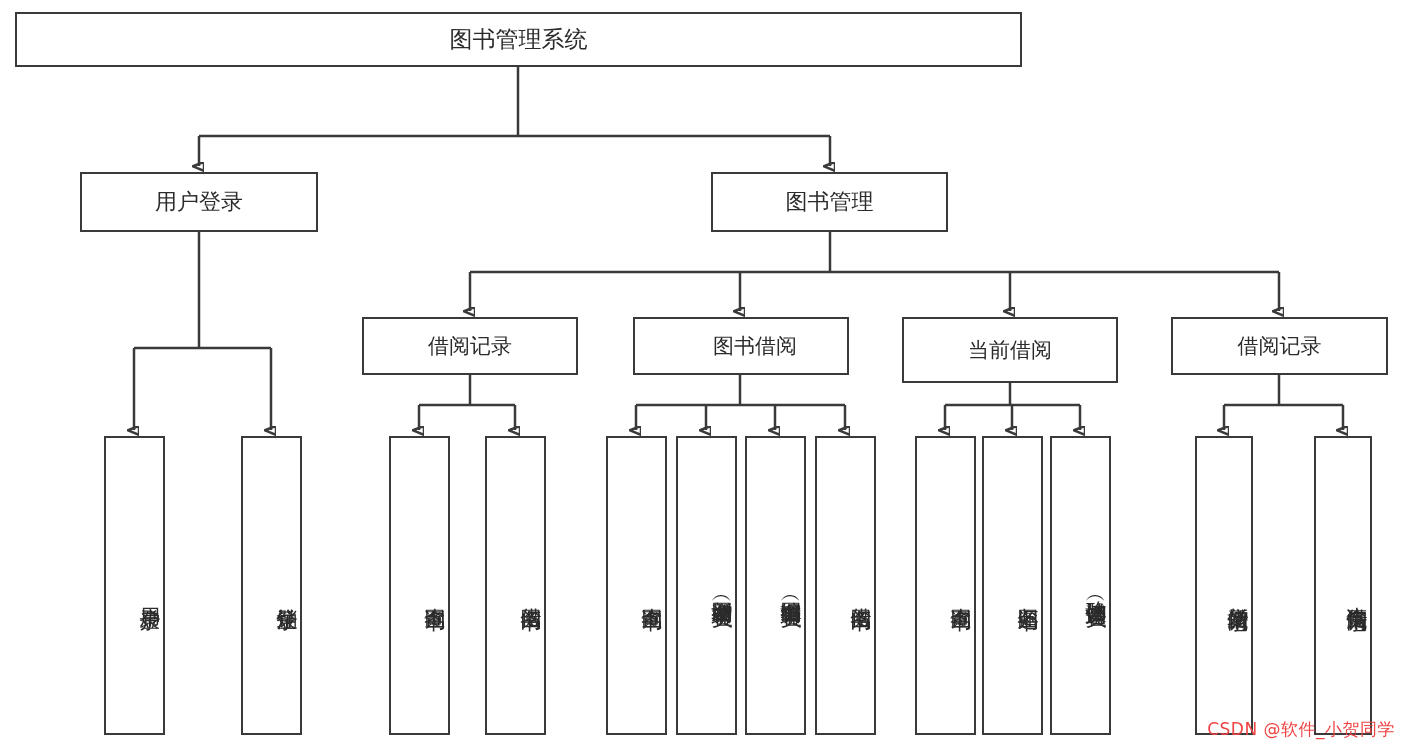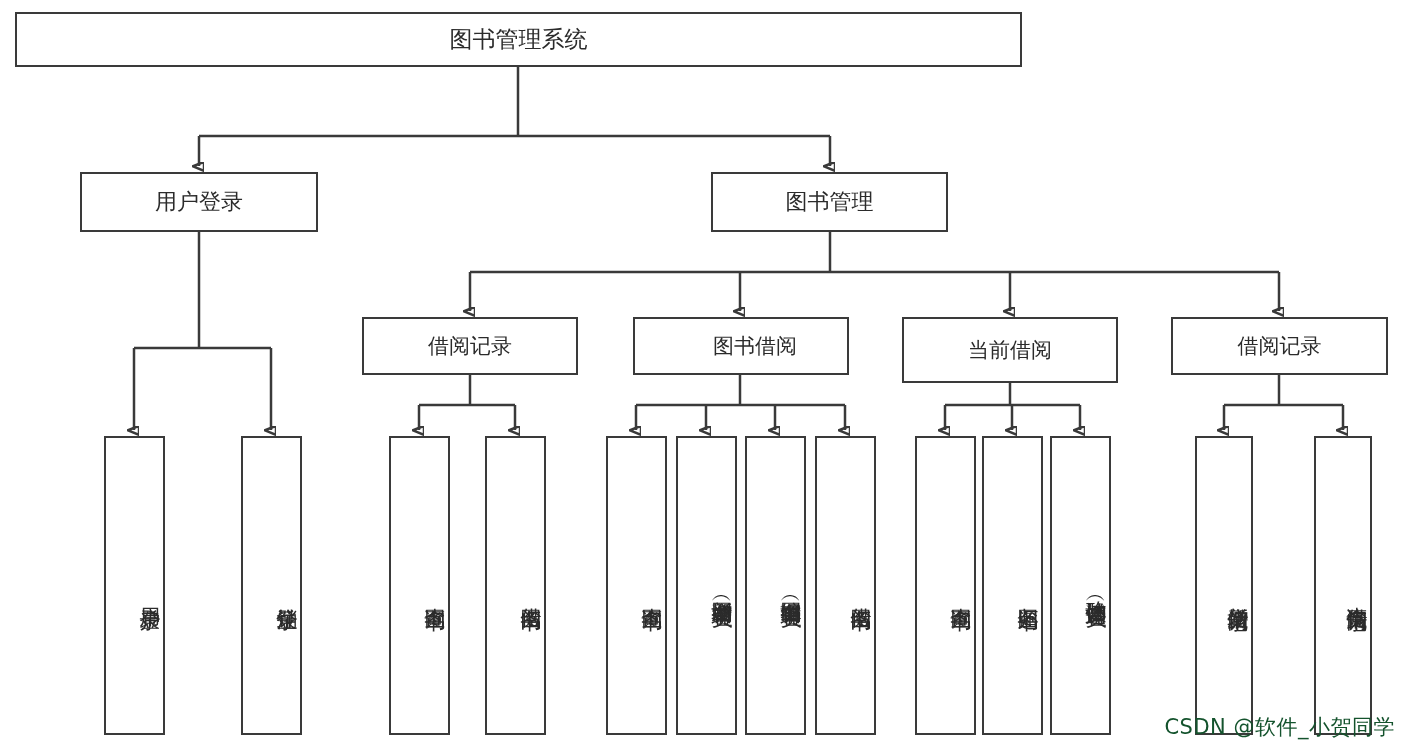--- a/index.html
+++ b/index.html
@@ -62,22 +62,22 @@
   svg.links line,
   svg.links path {
     stroke: #3a3a3a;
     stroke-width: 2.5;
     fill: none;
   }
   .watermark {
     position: absolute;
     right: 10px;
     bottom: 6px;
-    font-size: 21px;
-    color: #14532d;
+    font-size: 17px;
+    color: #ef4444;
     white-space: nowrap;
     letter-spacing: 0.5px;
   }
 </style>
 </head>
 <body>
 
 <div id="canvas">
 
   <svg class="links" viewBox="0 0 1405 747">

